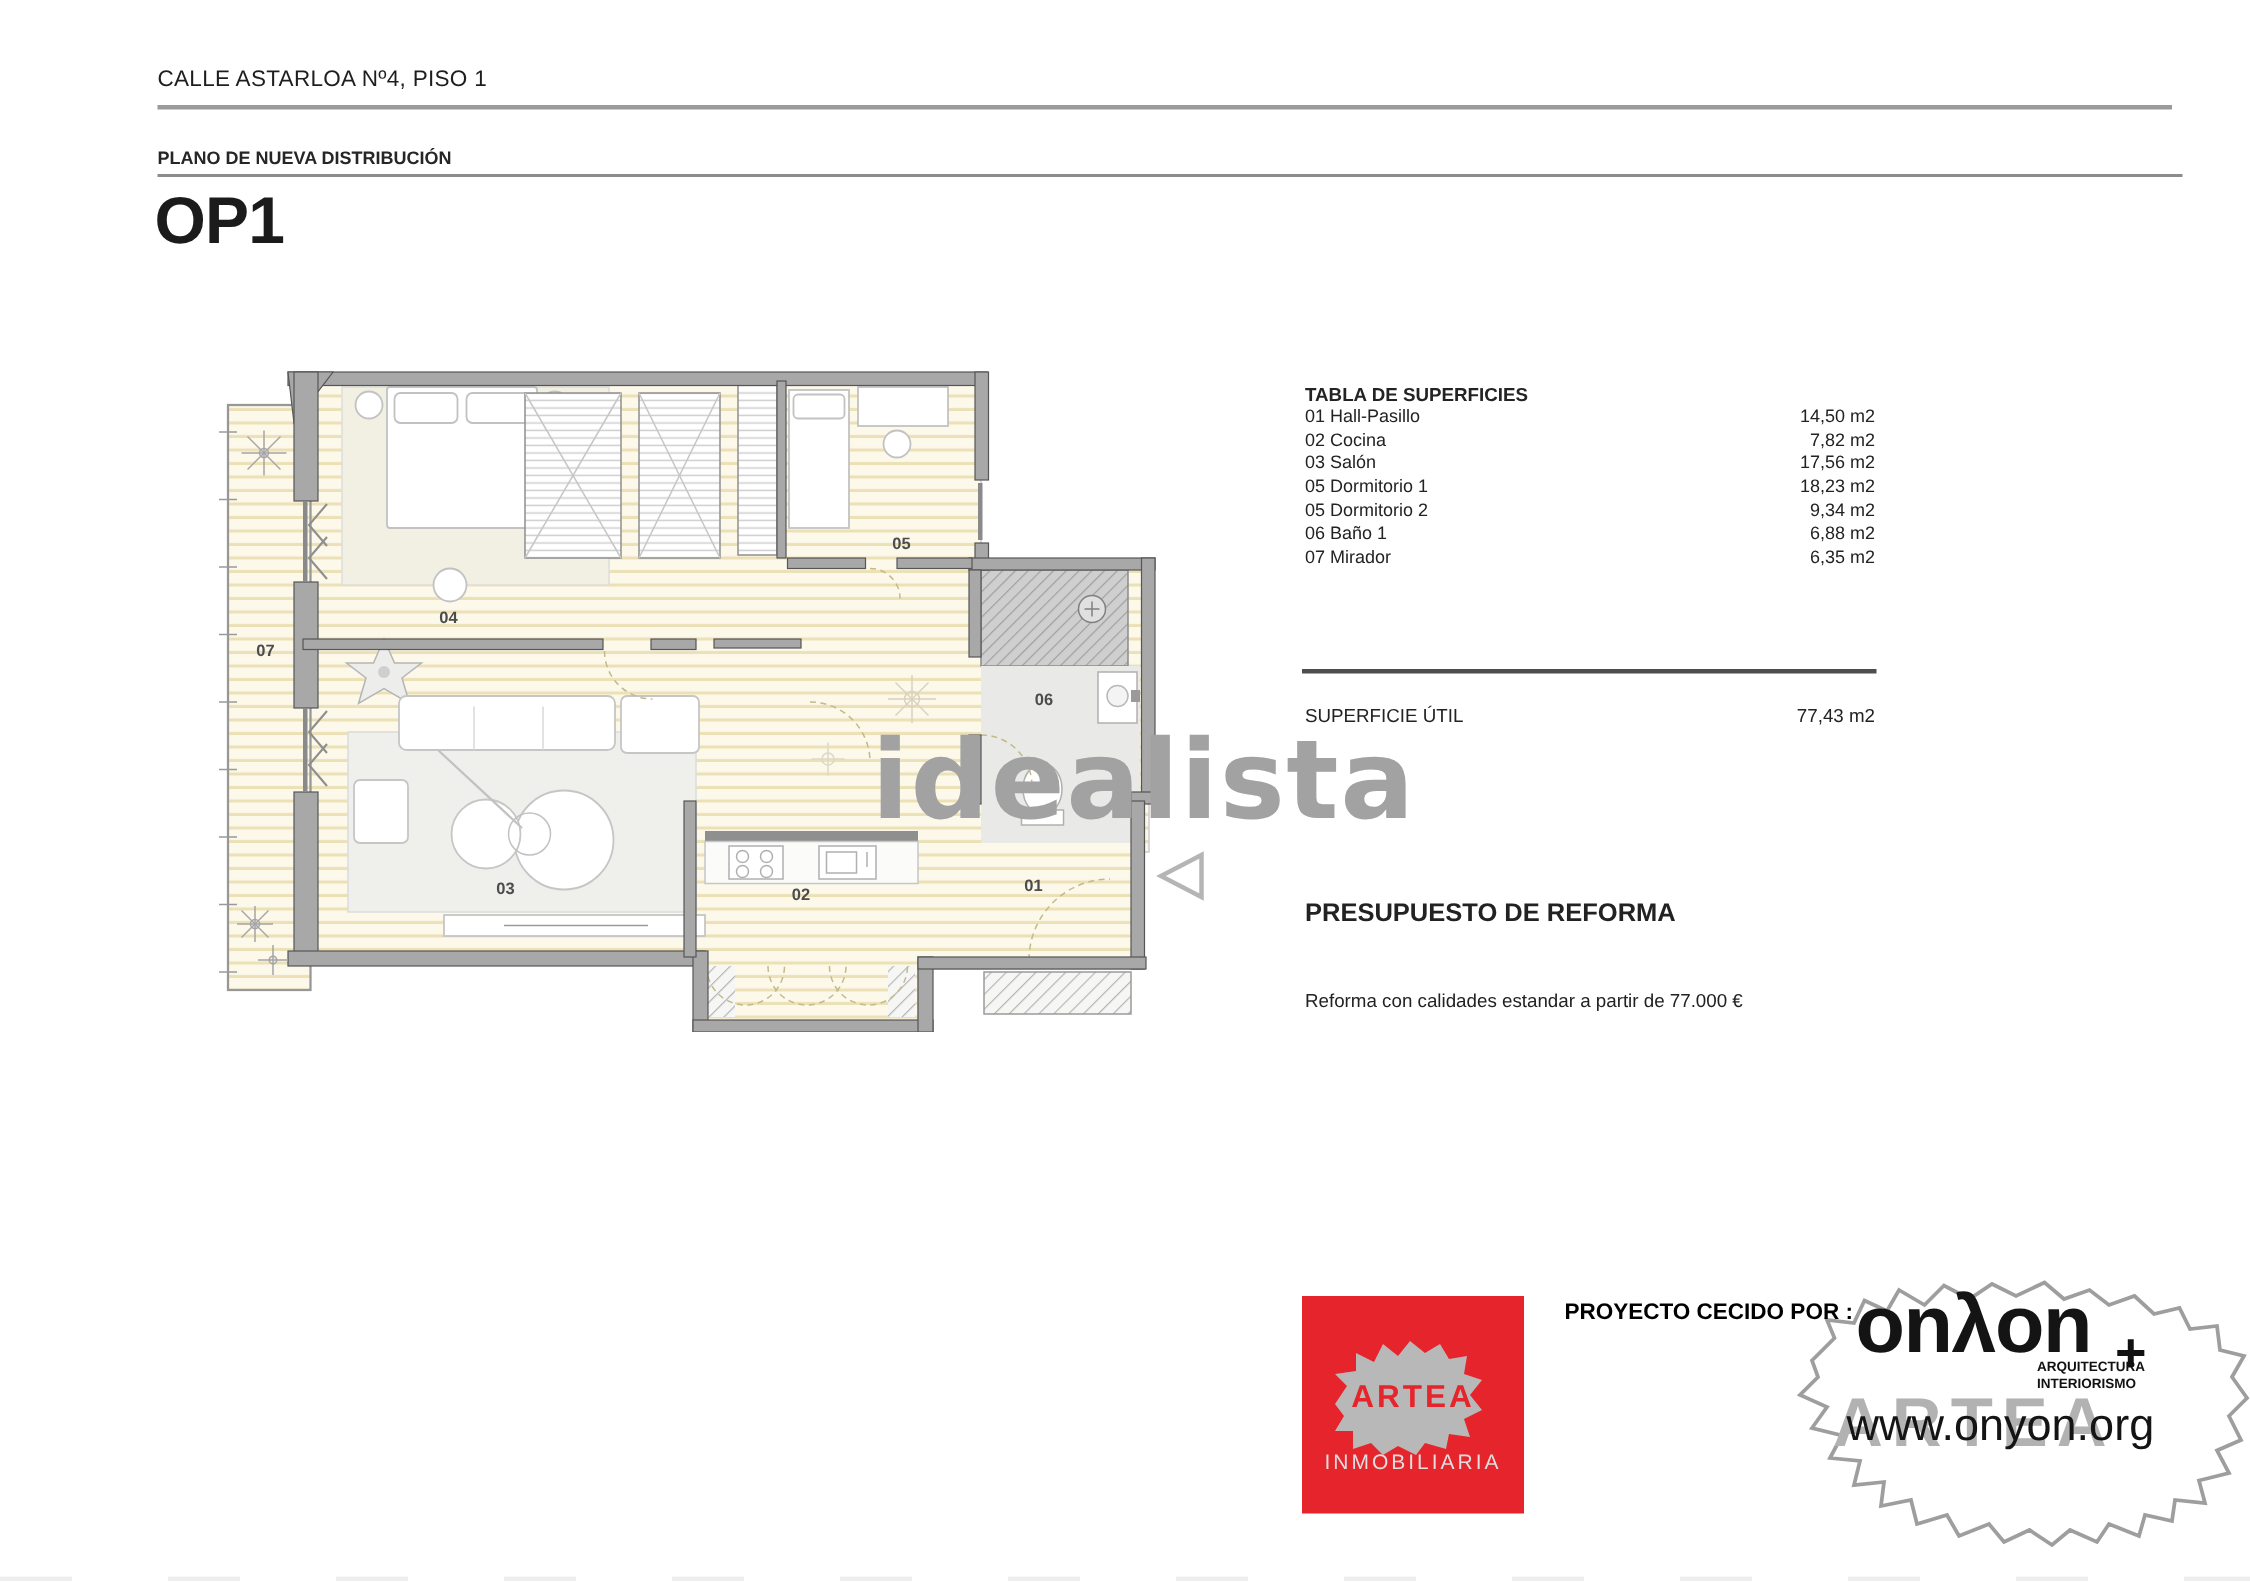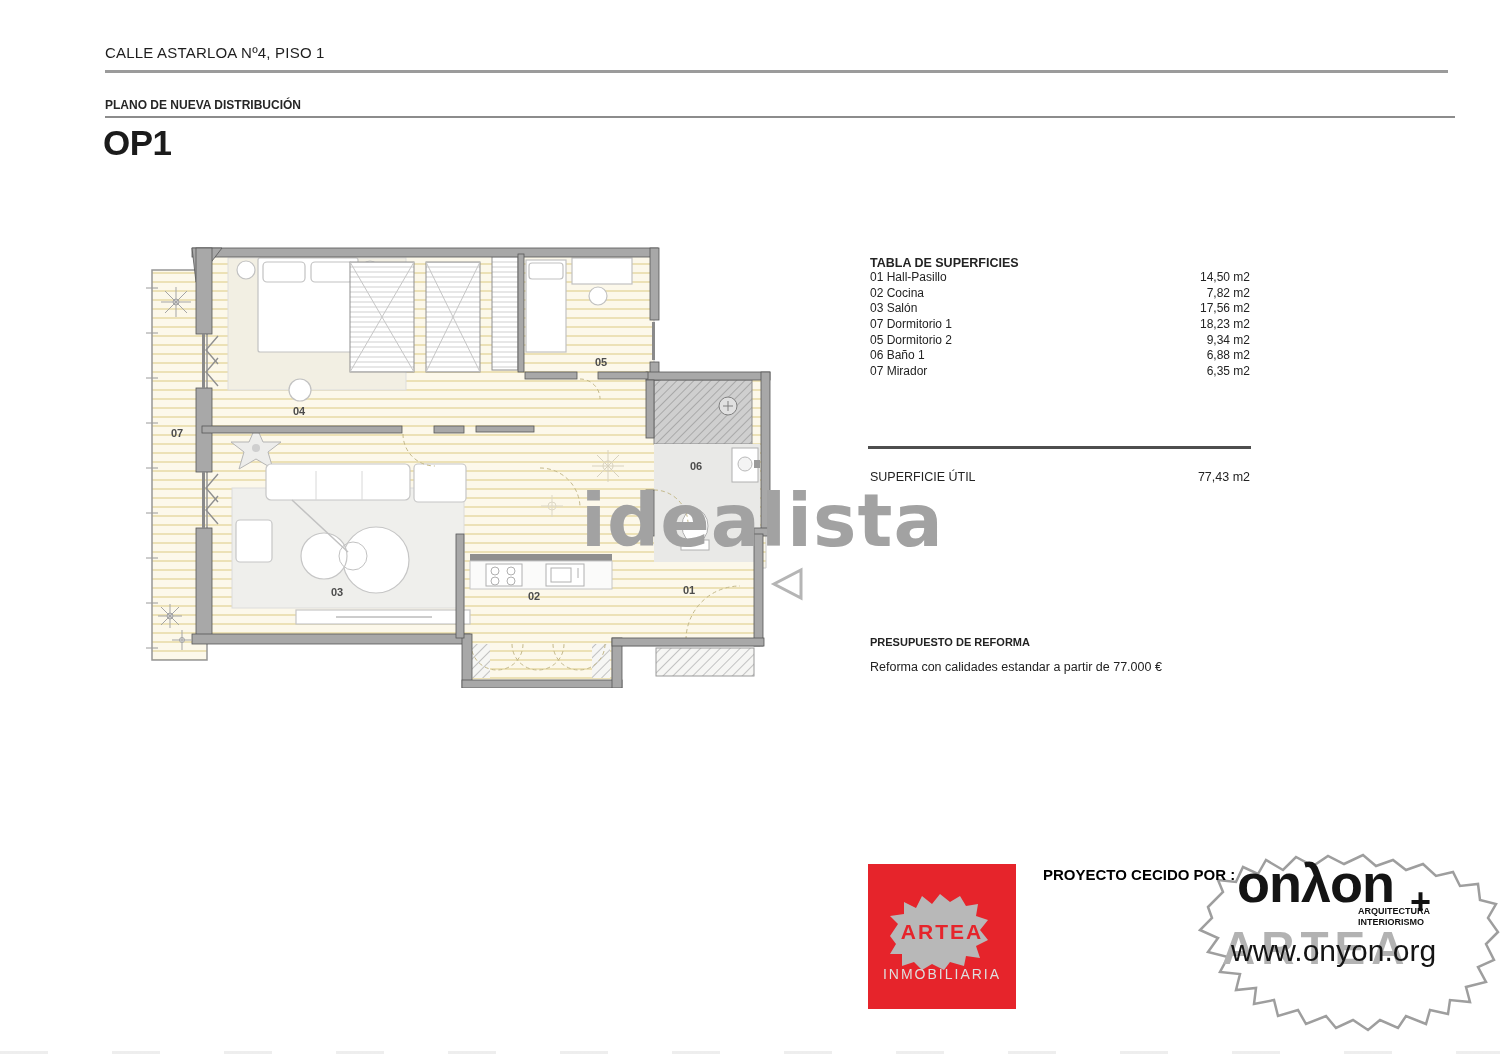--- a/index.html
+++ b/index.html
@@ -6,28 +6,28 @@
   body{
     width:1500px;height:1061px;position:relative;overflow:hidden;
     background:#ffffff;font-family:"Liberation Sans", sans-serif;color:#222;
   }
   .abs{position:absolute;}
   
   .doc-title{left:105px;top:44px;font-size:15px;font-weight:normal;letter-spacing:.2px;color:#1e1e1e;}
   .rule1{left:105px;top:70px;width:1343px;height:3px;background:#9b9b9b;}
   .doc-subtitle{left:105px;top:98px;font-size:12px;font-weight:bold;color:#262626;}
   .rule2{left:105px;top:116px;width:1350px;height:2px;background:#8c8c8c;}
-  .op-label{left:103px;top:123px;font-size:35px;font-weight:bold;letter-spacing:-.5px;color:#1b1b1b;}
+  .op-label{left:103px;top:123px;font-size:44px;font-weight:bold;letter-spacing:-.5px;color:#1b1b1b;}
   
   .surfaces{left:870px;top:256px;width:380px;font-size:12px;color:#232323;}
   .surf-title{font-weight:bold;font-size:12.5px;}
   .surf-row{display:flex;justify-content:space-between;height:15.7px;line-height:15.7px;}
   .divider{left:868px;top:446px;width:383px;height:2.5px;background:#4e4e4e;}
   .total-row{left:870px;top:470px;width:380px;display:flex;justify-content:space-between;font-size:12.5px;color:#232323;}
-  .budget-title{left:870px;top:636px;font-size:11px;font-weight:bold;text-align:center;}
+  .budget-title{left:870px;top:599px;font-size:17px;font-weight:bold;text-align:center;}
   .budget-text{left:870px;top:660px;font-size:12.5px;}
   
   .wm{left:581px;top:484px;font-size:73px;font-weight:bold;color:#a2a2a2;
       font-family:"DejaVu Sans", sans-serif;letter-spacing:1px;line-height:1;z-index:6;}
   .wm-tri{left:768px;top:566px;z-index:6;}
   
   .artea-box{left:868px;top:864px;width:148px;height:145px;background:#e6242b;z-index:2;}
   .artea-name{position:absolute;left:0;top:56px;width:100%;text-align:center;
       font-size:21px;font-weight:bold;letter-spacing:2px;color:#e6242b;}
   .artea-sub{position:absolute;left:0;top:102px;width:100%;text-align:center;
@@ -262,21 +262,21 @@
   </div>
   <div class="surf-row">
     <span>02 Cocina</span>
     <span>7,82 m2</span>
   </div>
   <div class="surf-row">
     <span>03 Salón</span>
     <span>17,56 m2</span>
   </div>
   <div class="surf-row">
-    <span>07 Dormitorio 1</span>
+    <span>05 Dormitorio 1</span>
     <span>18,23 m2</span>
   </div>
   <div class="surf-row">
     <span>05 Dormitorio 2</span>
     <span>9,34 m2</span>
   </div>
   <div class="surf-row">
     <span>06 Baño 1</span>
     <span>6,88 m2</span>
   </div>

